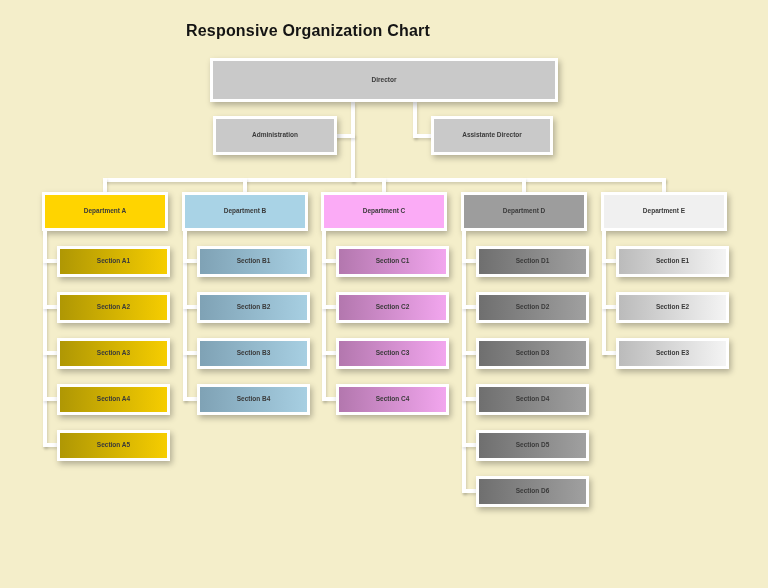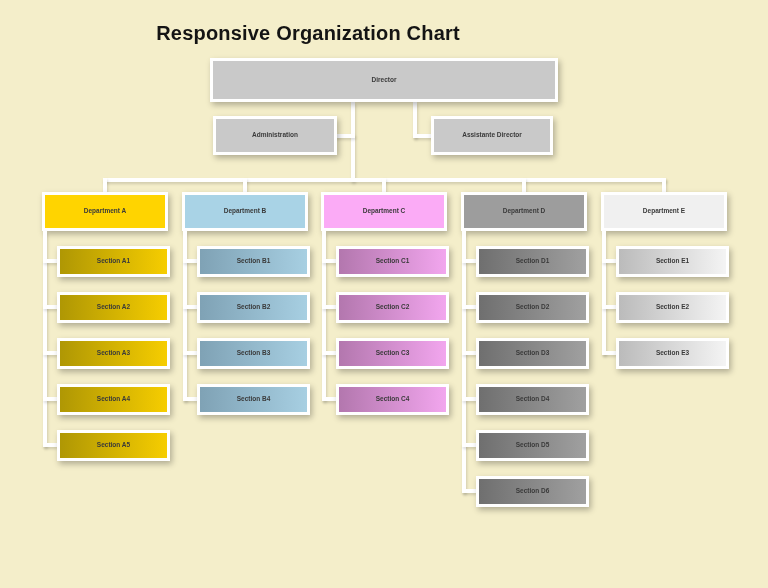--- a/index.html
+++ b/index.html
@@ -9,21 +9,21 @@
     position:relative;
     width:768px;height:588px;
     background:#F4EECA;
     overflow:hidden;
   }
 
   .chart-title{
     position:absolute;
     top:22px;left:0;width:616px;
     text-align:center;
-    font-size:20px;font-weight:bold;
+    font-size:16px;font-weight:bold;
     color:#141414;
     letter-spacing:0.2px;
   }
 
   
   .box{
     position:absolute;
     box-sizing:border-box;
     border:3px solid #ffffff;
     box-shadow:2px 3px 6px rgba(0,0,0,0.28);

